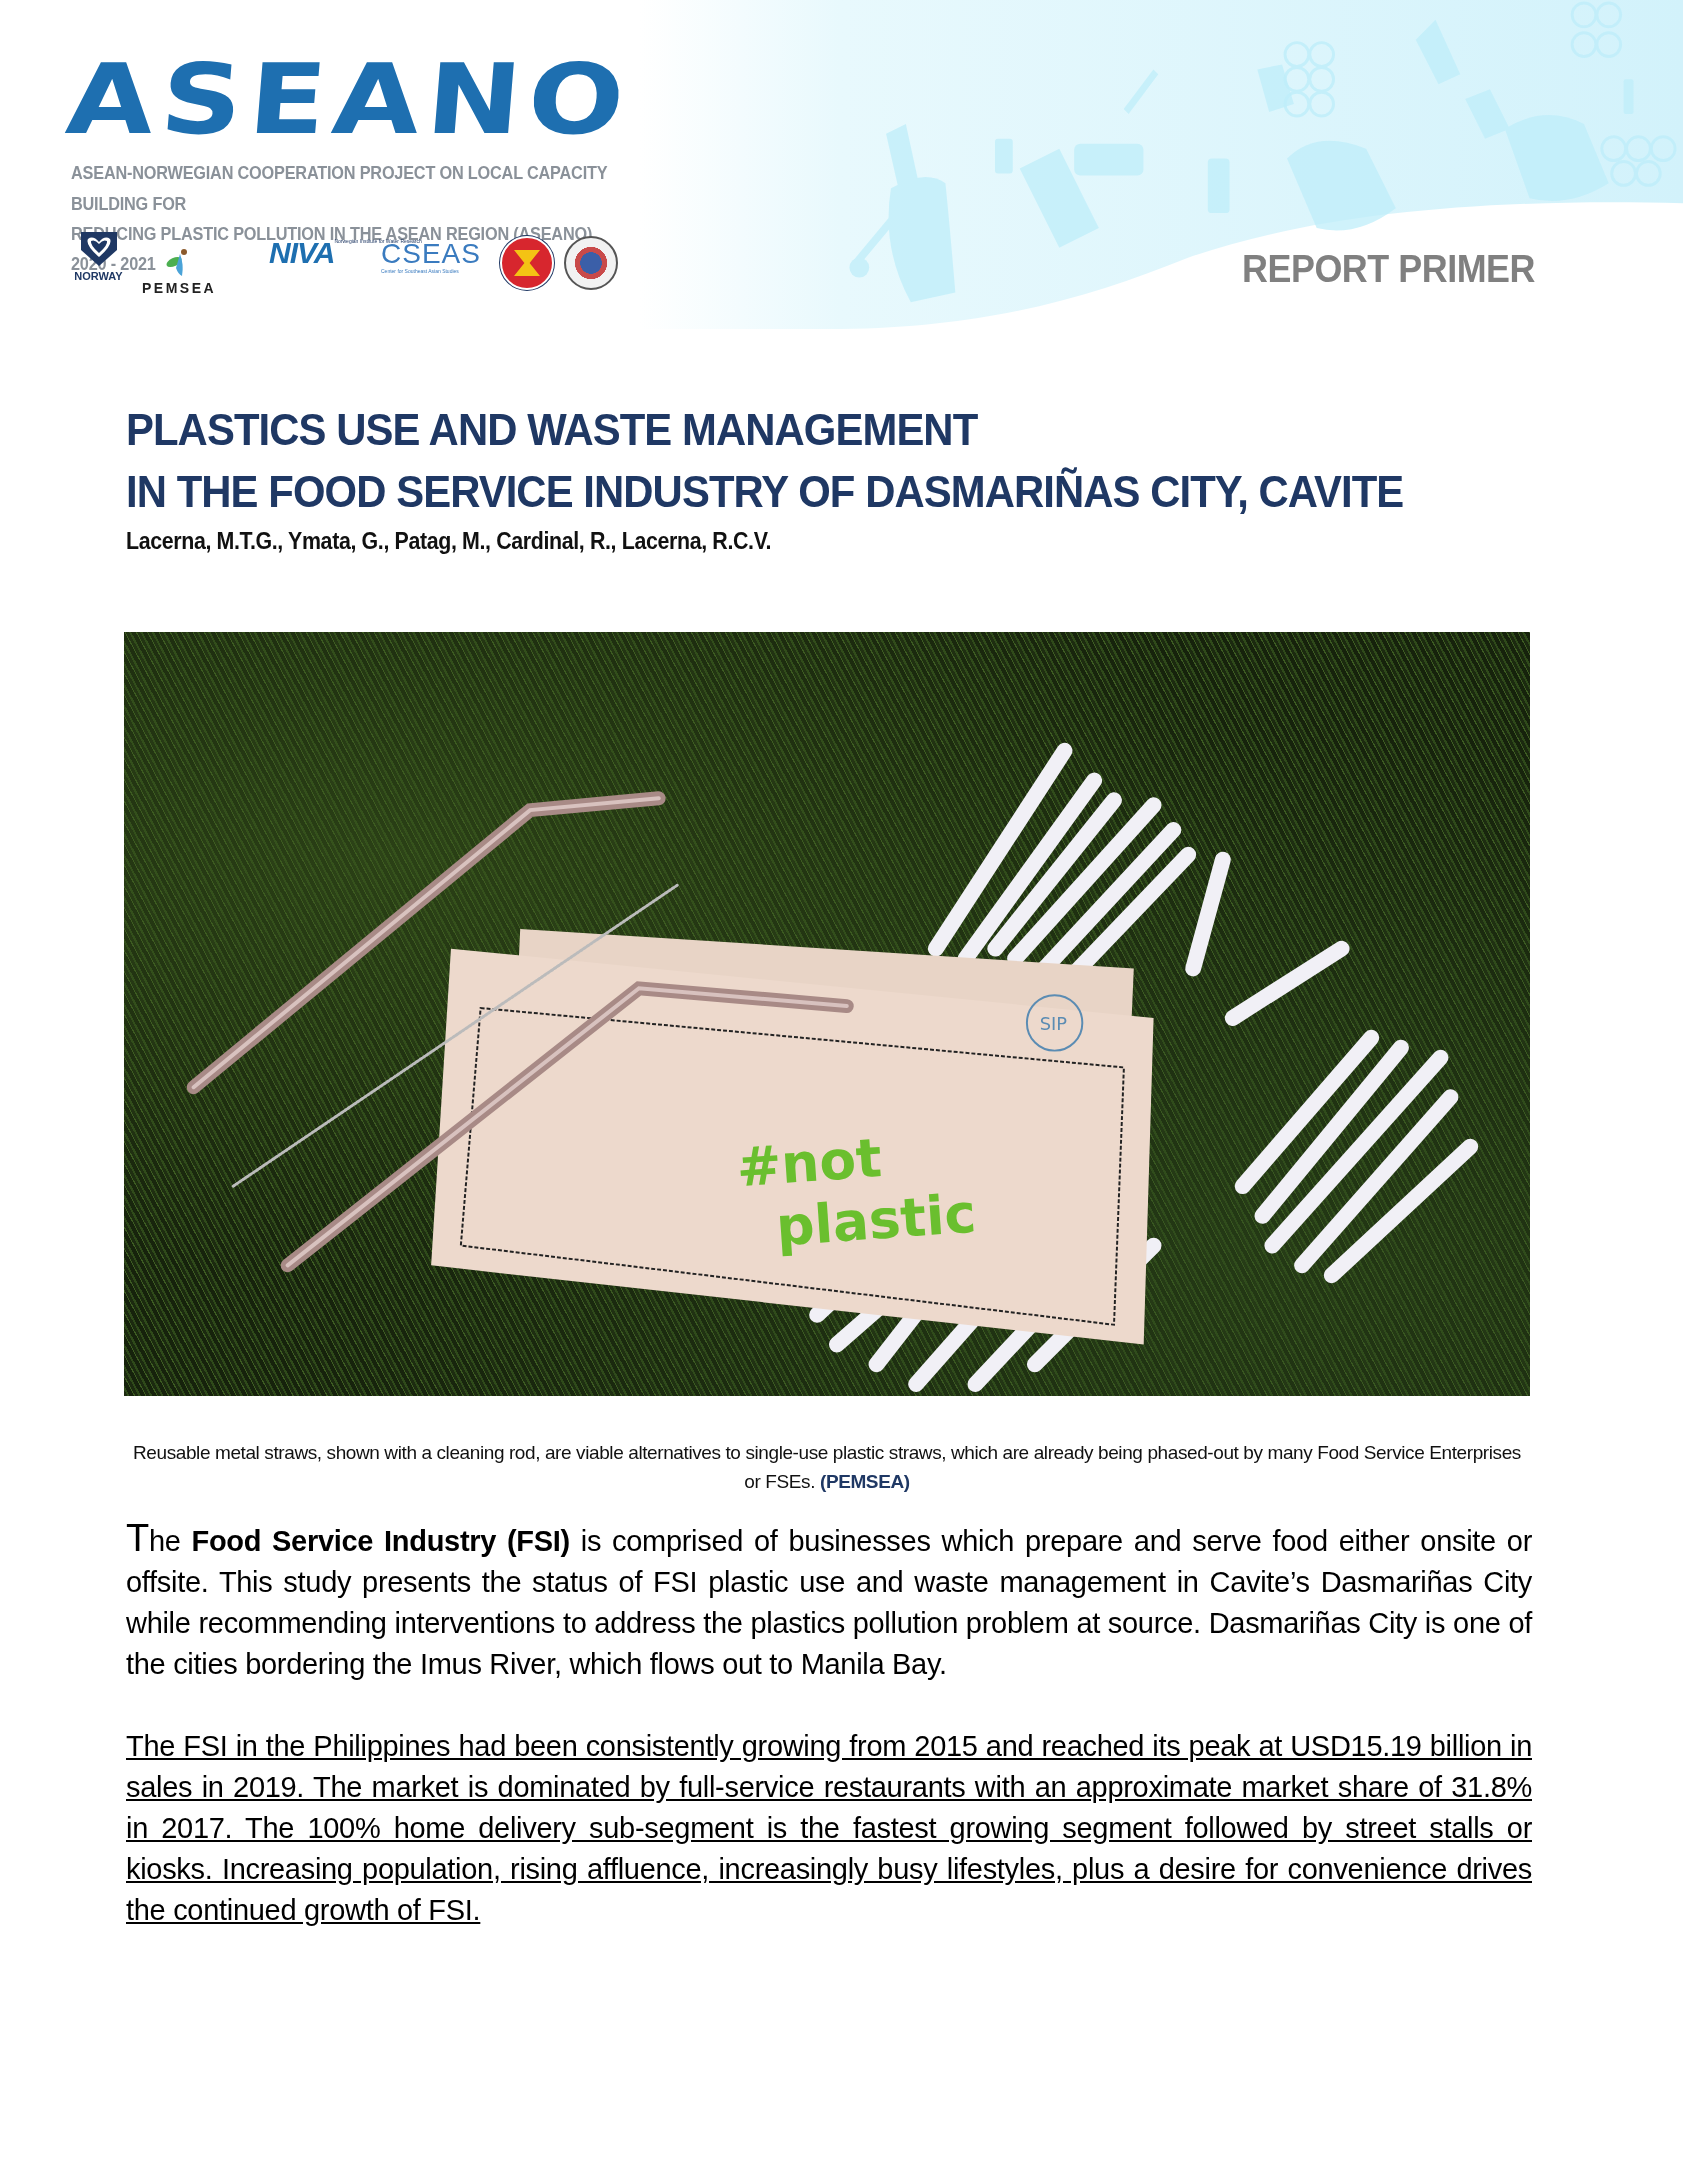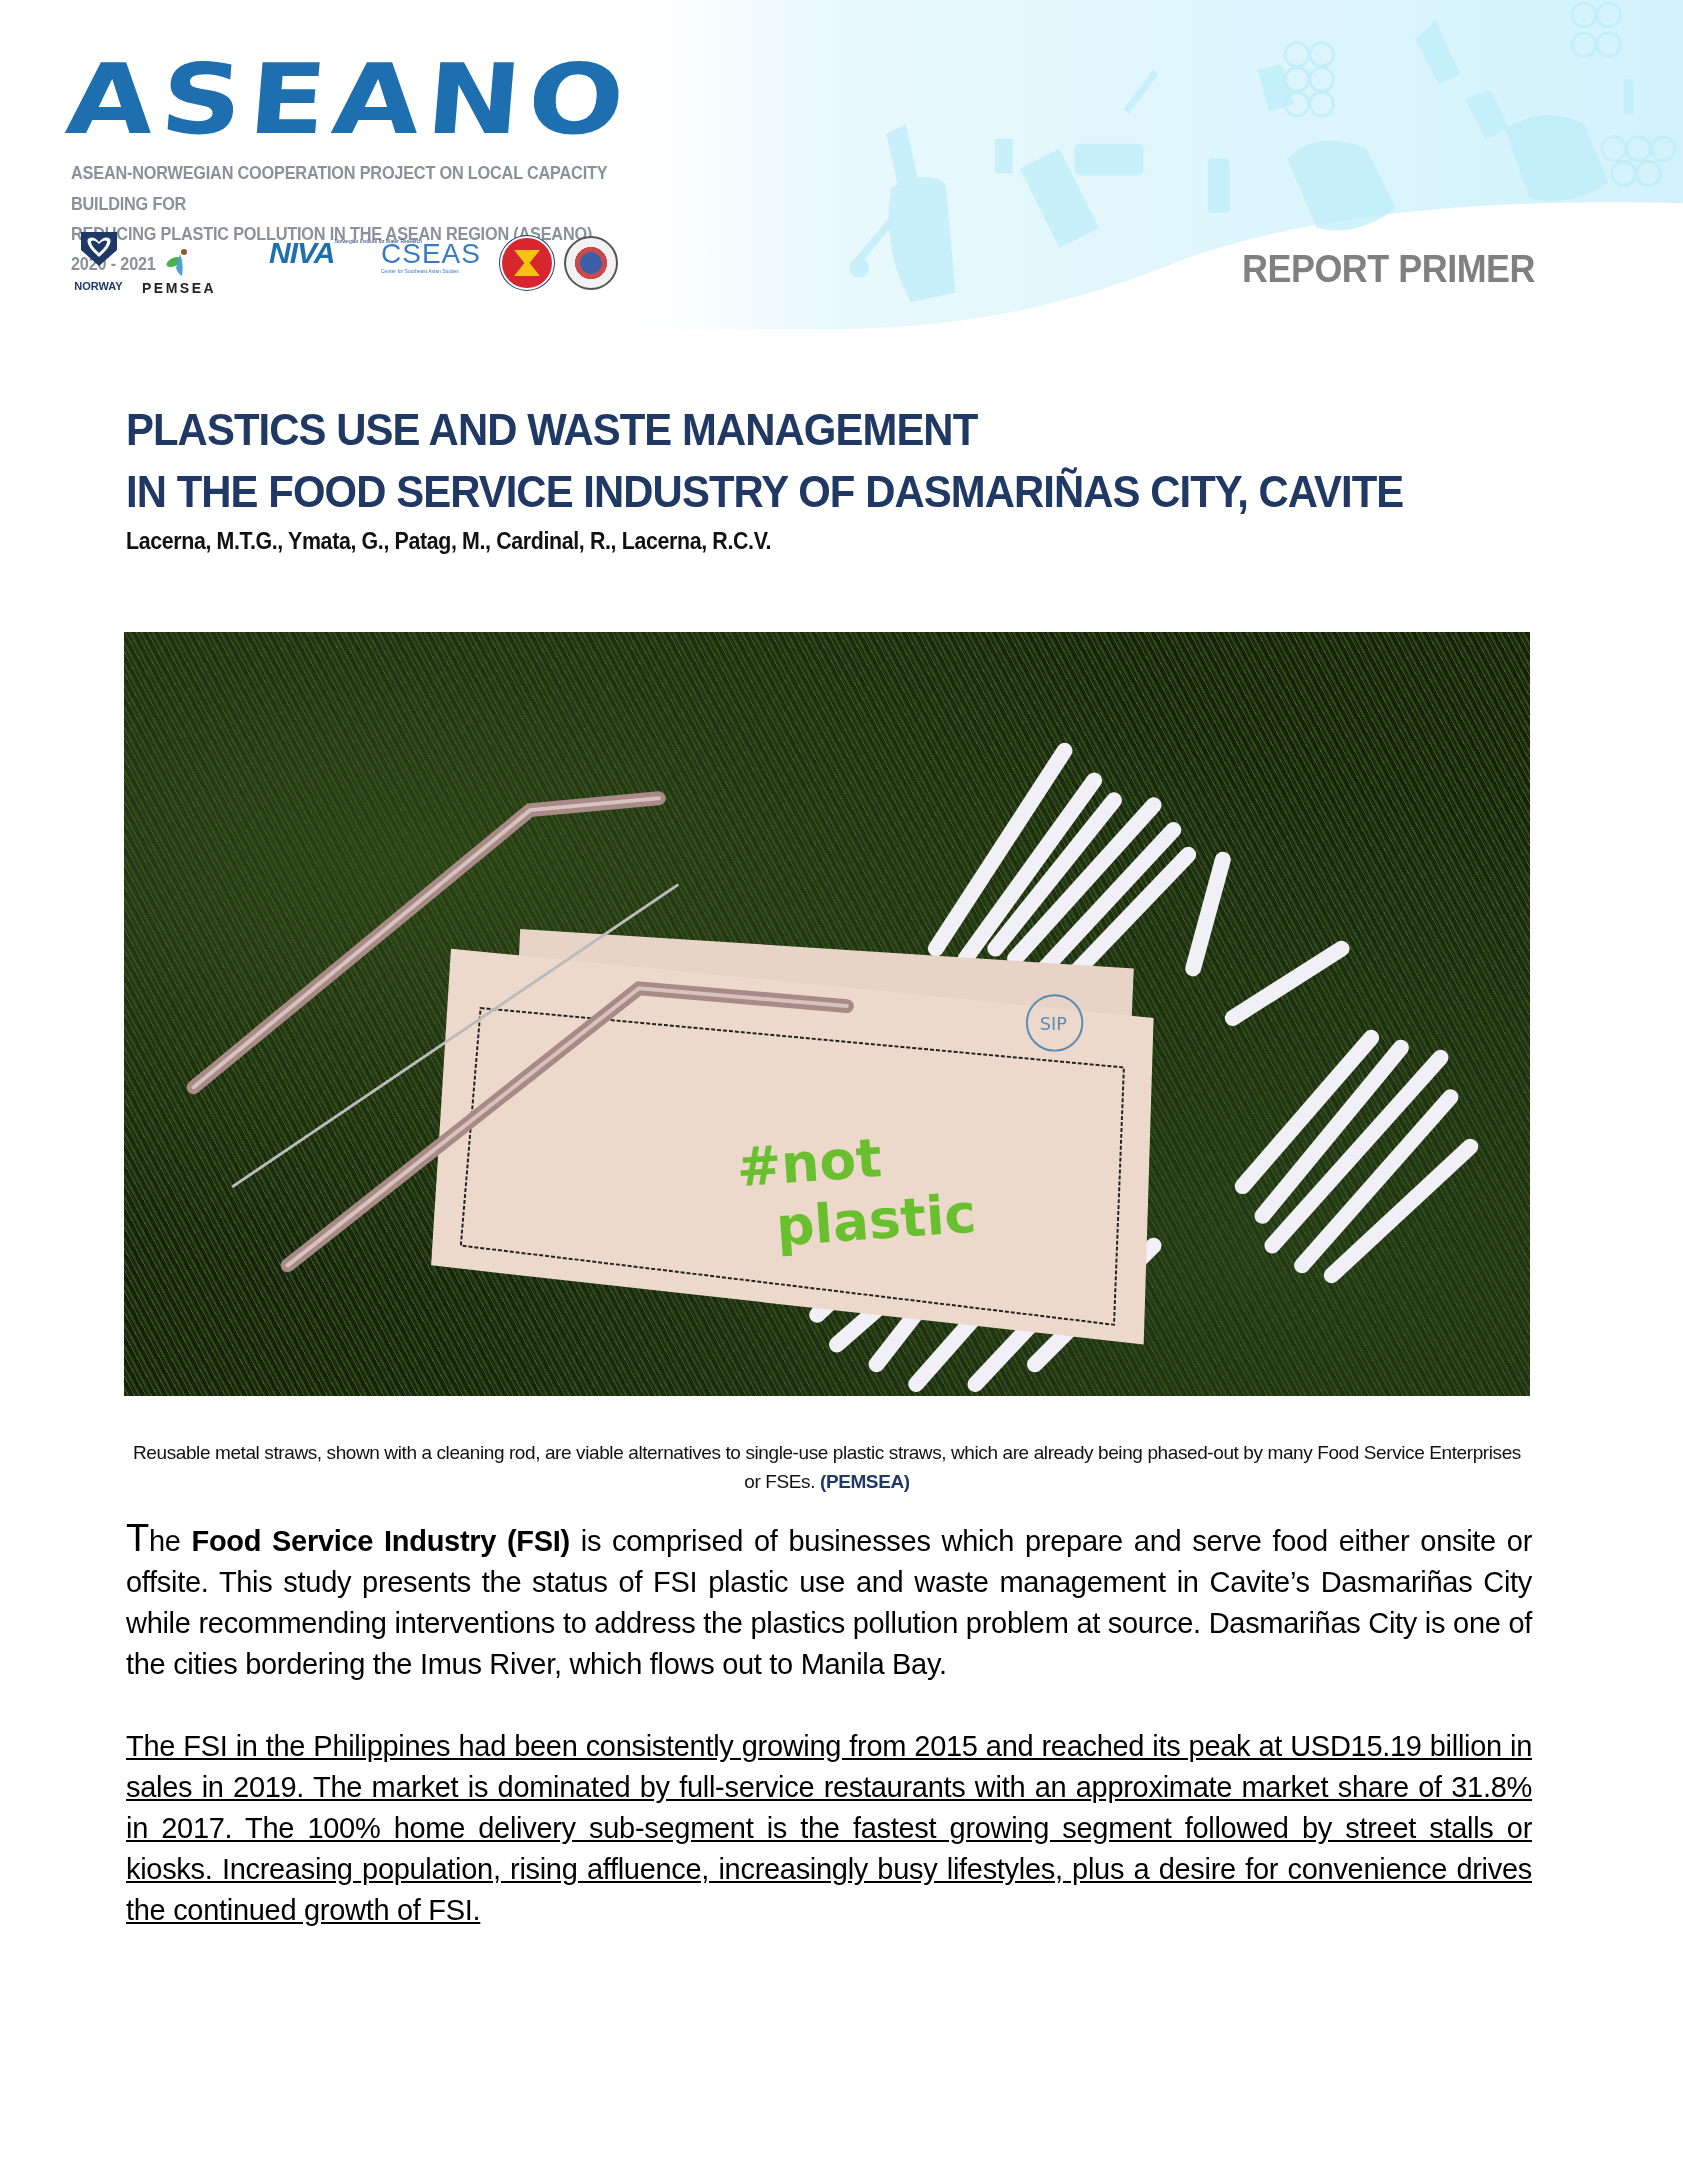--- a/index.html
+++ b/index.html
@@ -13,21 +13,21 @@
   .logo-word { left: 71px; top: 51px; font-family: "DejaVu Sans", sans-serif; font-weight: 900;
                font-size: 97px; letter-spacing: 6px; color: #1e6fb0; line-height: 1;
                transform: scaleX(1.16) skewX(-4deg); transform-origin: left top; }
   .logo-sub { left: 71px; top: 158px; width: 554px; font-family: "Liberation Sans", sans-serif;
               font-weight: bold; font-size: 16.3px; line-height: 27px; color: #8a9199;
               transform: scaleY(1.12); transform-origin: left top; letter-spacing: -0.2px; }
   .partners { left: 71px; top: 230px; width: 554px; height: 65px; display: flex;
               align-items: center; gap: 0; }
   .partner { position: absolute; display: flex; align-items: center; }
   .p-norway { left: 0; top: 0; flex-direction: column; width: 55px; }
-  .p-norway .lbl { font-size: 11px; font-weight: bold; color: #1f3864; margin-top: 12px; }
+  .p-norway .lbl { font-size: 11px; font-weight: bold; color: #1f3864; margin-top: 2px; }
   .p-pemsea { left: 71px; top: 18px; font-size: 14px; font-weight: bold; letter-spacing: 2.5px; color: #222; flex-direction: column; }
   .p-niva { left: 198px; top: 8px; flex-direction: row; align-items: flex-start; }
   .p-niva .big { font-size: 30px; font-weight: bold; font-style: italic; color: #1e6fb0; line-height: 1; letter-spacing: -1px; }
   .p-niva .small { font-size: 5px; color: #1f3864; }
   .p-cseas { left: 310px; top: 10px; flex-direction: column; align-items: flex-start; }
   .p-cseas .big { font-size: 28px; color: #3a7bbf; line-height: 1; letter-spacing: 1px; font-weight: 300; }
   .p-cseas .small { font-size: 5px; color: #3a7bbf; }
   .p-asean { left: 429px; top: 6px; width: 50px; height: 50px; border-radius: 50%;
              background: #d7262e; border: 2px solid #fff; box-shadow: 0 0 0 1px #1f3864; justify-content: center; }
   .p-asean .inner { width: 26px; height: 26px; background: #f4c314; clip-path: polygon(0 0,100% 0,60% 50%,100% 100%,0 100%,40% 50%); }

